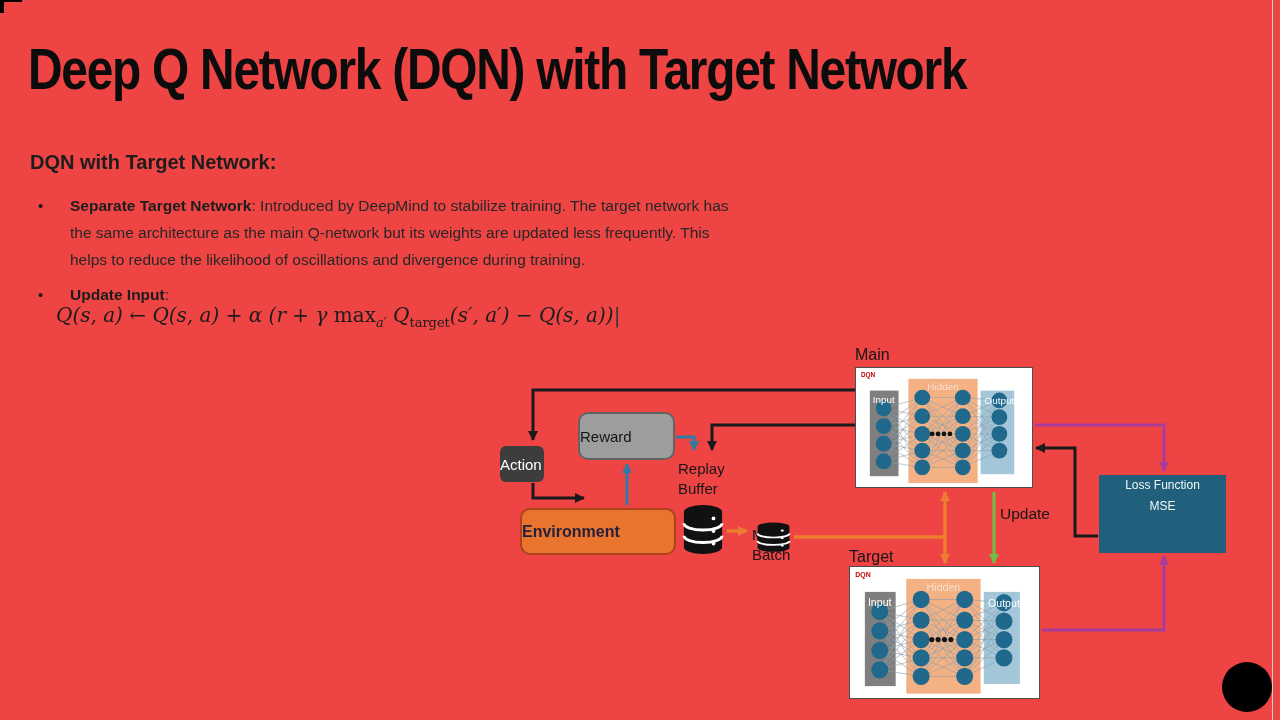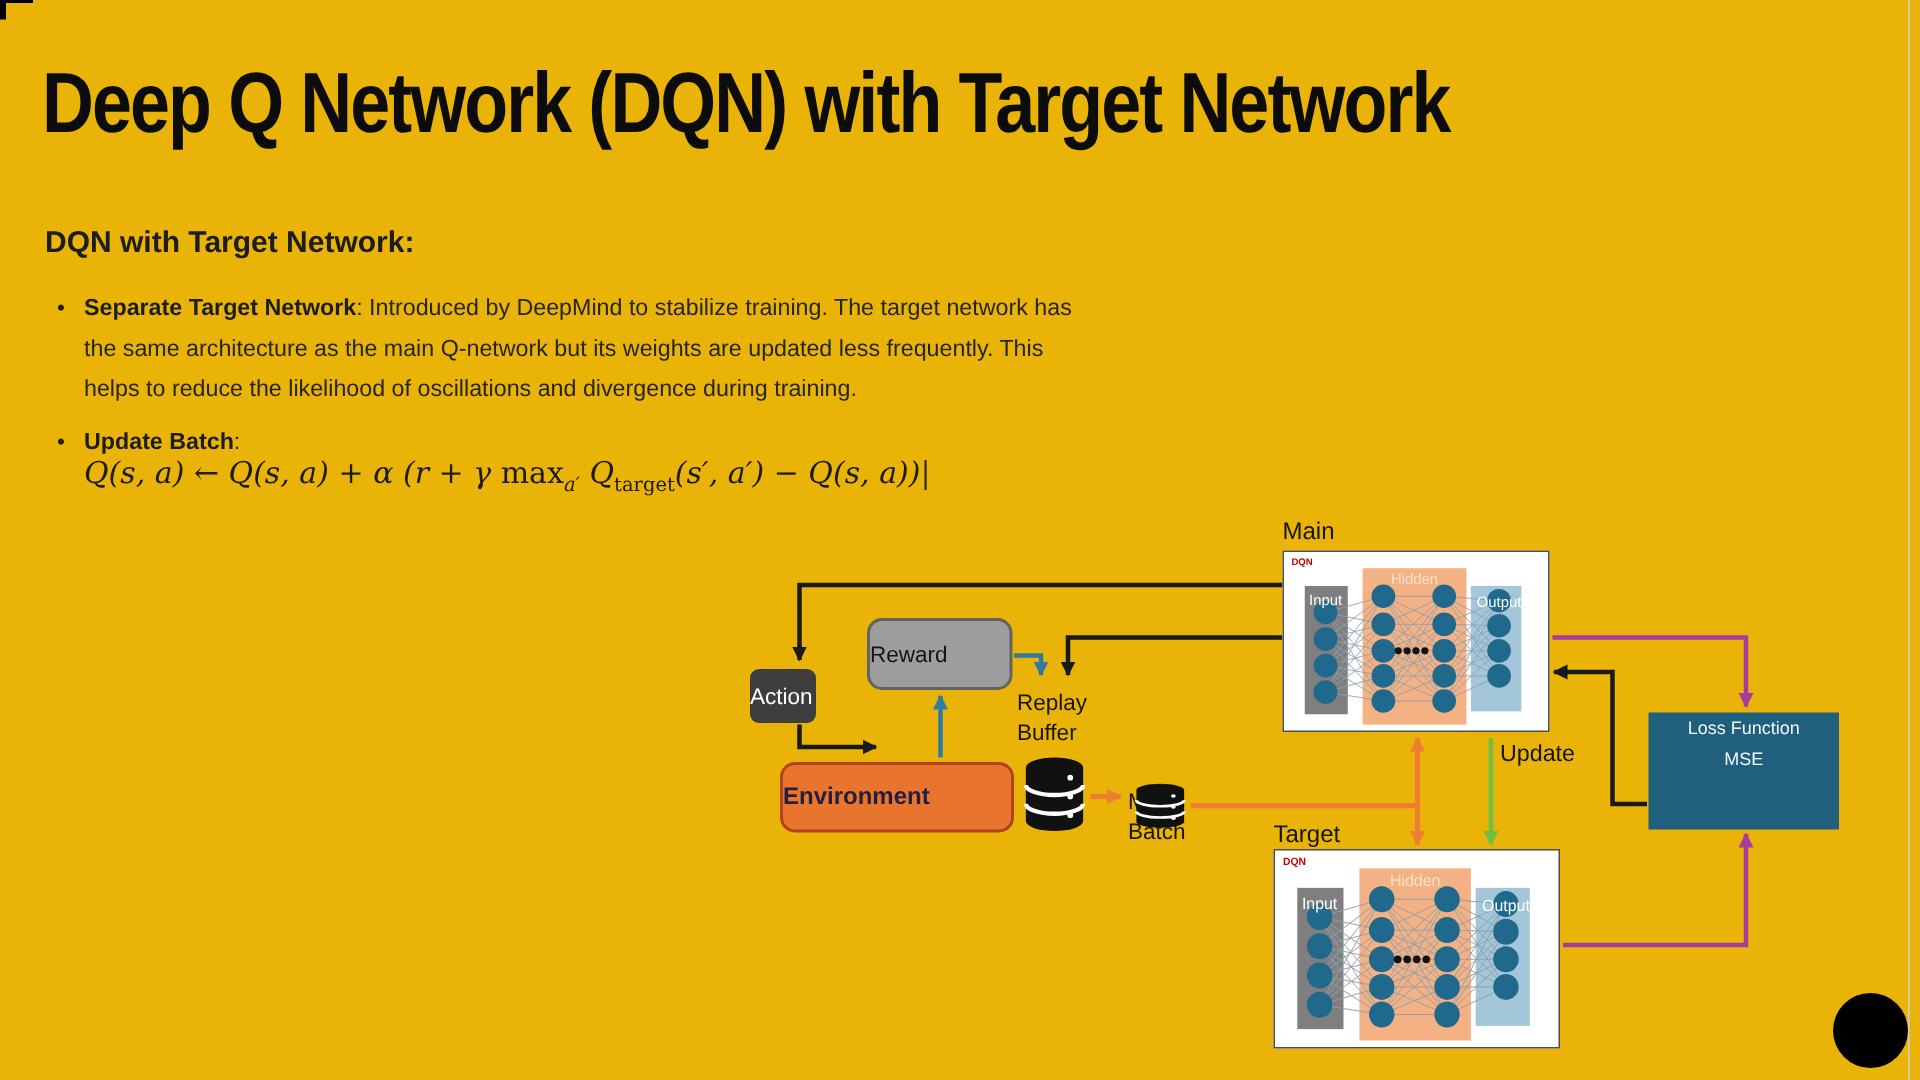--- a/index.html
+++ b/index.html
@@ -1,30 +1,30 @@
 <!DOCTYPE html>
 <html style="--arrow_black: #1a1a1a; --arrow_blue: #2e7ca3; --arrow_orange: #ed7d31; --arrow_green: #6fbf44; --arrow_purple: #a83c9b; --action_bg: #3d3d3d; --reward_bg: #9d9d9d; --environment_bg: #e8742e; --loss_bg: #20607c; --node_teal: #20698c; --layer_gray: #7f7f7f; --layer_peach: #f4b183; --layer_blue: #a3c6d8; --dqn_tag_red: #c00000;"><head>
 <meta charset="utf-8">
 <style>
   html,body{margin:0;padding:0;background:#ffffff;}
-  .slide{position:relative;width:1280px;height:720px;background:#eab308;overflow:hidden;
+  .slide{position:relative;width:1280px;height:720px;background:#ef4444;overflow:hidden;
          font-family:"Liberation Sans",sans-serif;color:#1f1f1f;}
 
   
   .corner-mark{position:absolute;left:0;top:0;width:4px;height:13px;background:#000;}
   .corner-strip{position:absolute;left:0;top:0;width:22px;height:2px;background:#000;}
   .edge-line{position:absolute;left:1272px;top:0;width:1px;height:720px;background:#cfcfcf;}
 
   .title{position:absolute;left:28px;top:36px;font-size:57px;font-weight:700;color:#0c0c0c;
          transform:scaleX(.84);transform-origin:left top;letter-spacing:-1.5px;white-space:nowrap;}
 
   .heading{position:absolute;left:30px;top:151px;font-size:20px;font-weight:700;color:#1d1d1d;}
 
   .b-dot{position:absolute;left:38px;font-size:15px;color:#1d1d1d;}
-  .b-line{position:absolute;left:56px;font-size:15.5px;color:#262626;white-space:nowrap;}
+  .b-line{position:absolute;left:70px;font-size:15.5px;color:#262626;white-space:nowrap;}
   .b-line b{color:#1d1d1d;}
 
   .formula{position:absolute;left:56px;top:303px;font-family:"DejaVu Serif",serif;
            font-size:20px;font-style:italic;color:#1c1c1c;white-space:nowrap;}
   .formula .rm{font-style:normal;}
   .formula sub{font-size:13px;}
   .formula .cursor{font-style:normal;font-weight:400;color:#333;}
 
   
   .overlay{position:absolute;left:480px;top:340px;width:800px;height:380px;}
@@ -44,21 +44,21 @@
   .reward-box{left:578px;top:412px;width:97px;height:48px;background:var(--reward_bg);
               border:2px solid #636363;border-radius:10px;color:#141414;font-size:15px;}
   .env-box{left:520px;top:508px;width:156px;height:47px;background:var(--environment_bg);
            border:2.5px solid #ae431c;border-radius:10px;color:#241f3e;font-size:16px;font-weight:700;}
   .loss-box{left:1099px;top:475px;width:127px;height:78px;background:var(--loss_bg);
             color:#f2f7fa;font-size:12px;flex-direction:column;line-height:21px;text-align:center;}
 
   .flow-label{position:absolute;font-size:15px;color:#161616;line-height:20px;}
   .replay-label{left:678px;top:459px;}
   .mini-label{left:752px;top:477px;margin-top:48px;}
-  .update-label{left:1000px;top:493px;font-size:15.5px;}
+  .update-label{left:1000px;top:504px;font-size:15.5px;}
   .main-label{left:855px;top:345px;font-size:16px;}
   .target-label{left:849px;top:547px;font-size:16px;}
 
   .db-icon{position:absolute;}
   .db-replay{left:682px;top:504px;width:42px;height:52px;}
   .db-mini{left:756px;top:522px;width:35px;height:31px;}
 
   .net-box{position:absolute;background:#fff;border:1px solid #4d4d4d;box-sizing:border-box;}
   .net-main{left:855px;top:367px;width:178px;height:121px;}
   .net-target{left:849px;top:566px;width:191px;height:133px;}
@@ -81,21 +81,21 @@
   <div class="title">Deep Q Network (DQN) with Target Network</div>
 
   <div class="heading">DQN with Target Network:</div>
 
   <div class="b-dot" style="top:197px">•</div>
   <div class="b-line" style="top:197px"><b>Separate Target Network</b><span>: Introduced by DeepMind to stabilize training. The target network has</span></div>
   <div class="b-line" style="top:224px">the same architecture as the main Q-network but its weights are updated less frequently. This</div>
   <div class="b-line" style="top:251px">helps to reduce the likelihood of oscillations and divergence during training.</div>
 
   <div class="b-dot" style="top:286px">•</div>
-  <div class="b-line" style="top:286px"><b>Update Batch</b><span>:</span></div>
+  <div class="b-line" style="top:286px"><b>Update Input</b><span>:</span></div>
 
   <div class="formula"><span>Q(s, a) ← Q(s, a) + α (r + γ </span><span class="rm">max</span><sub>a′</sub><span> Q</span><sub class="rm">target</sub><span>(s′, a′) − Q(s, a))</span><span class="cursor">|</span></div>
 
   <svg class="overlay">
     <defs>
       <marker id="mB" markerWidth="12" markerHeight="12" refX="9" refY="5" orient="auto" markerUnits="userSpaceOnUse">
           <path class="mk-black" d="M0,0 L10,5 L0,10 Z"></path>
         </marker>
       <marker id="mU" markerWidth="12" markerHeight="12" refX="9" refY="5" orient="auto" markerUnits="userSpaceOnUse">
           <path class="mk-blue" d="M0,0 L10,5 L0,10 Z"></path>

